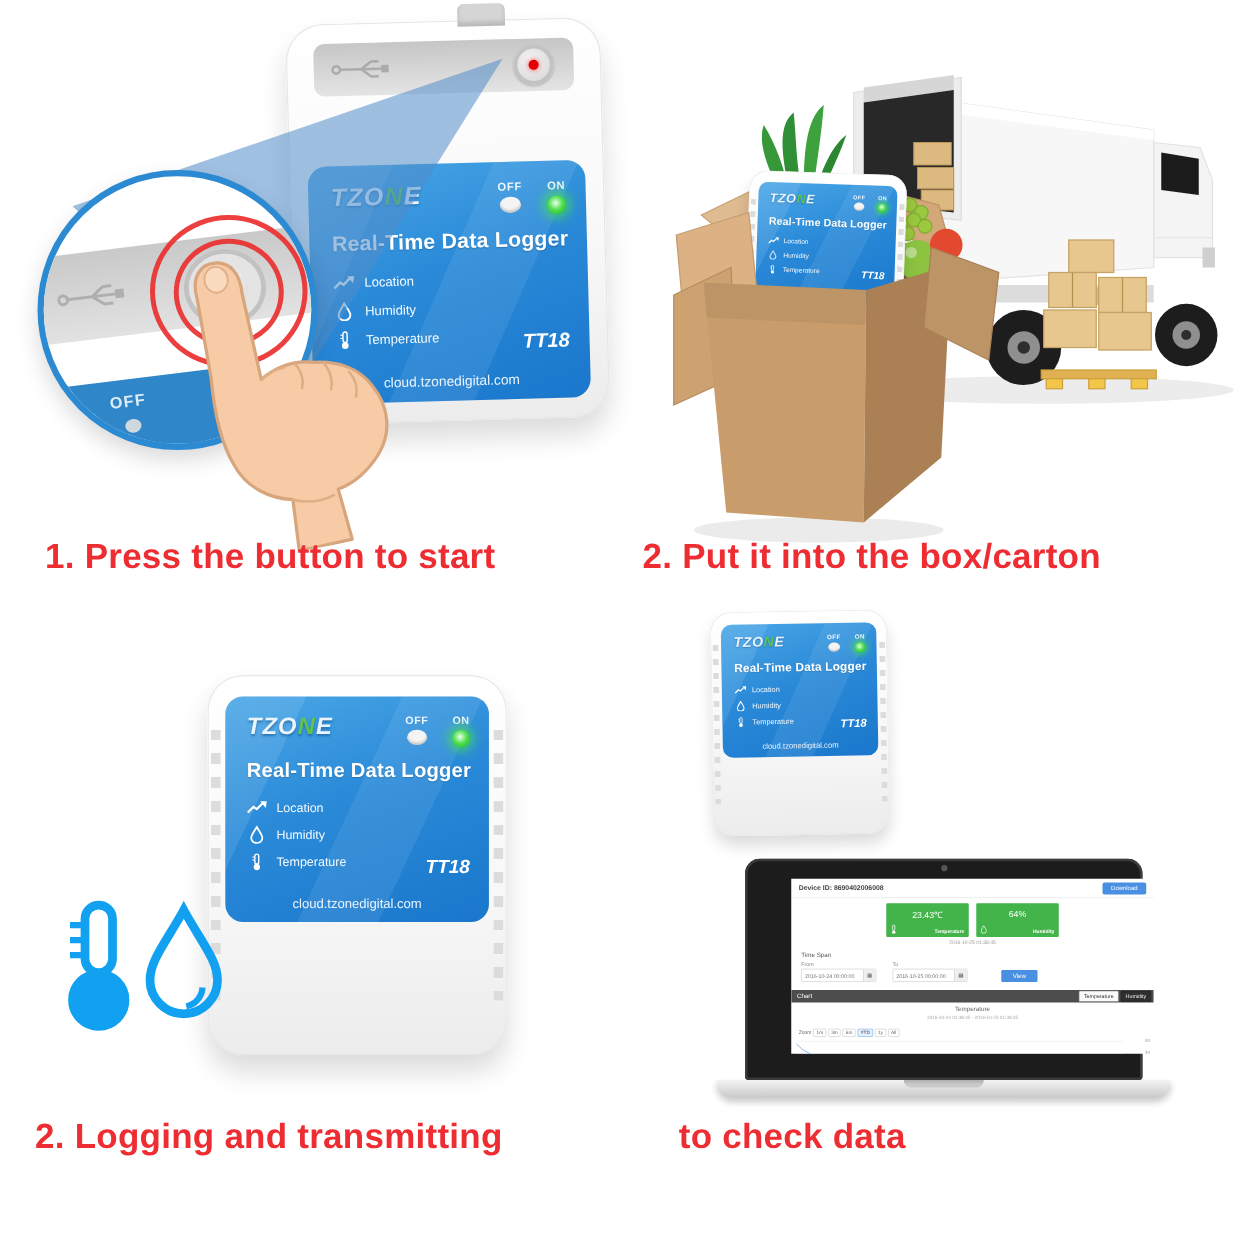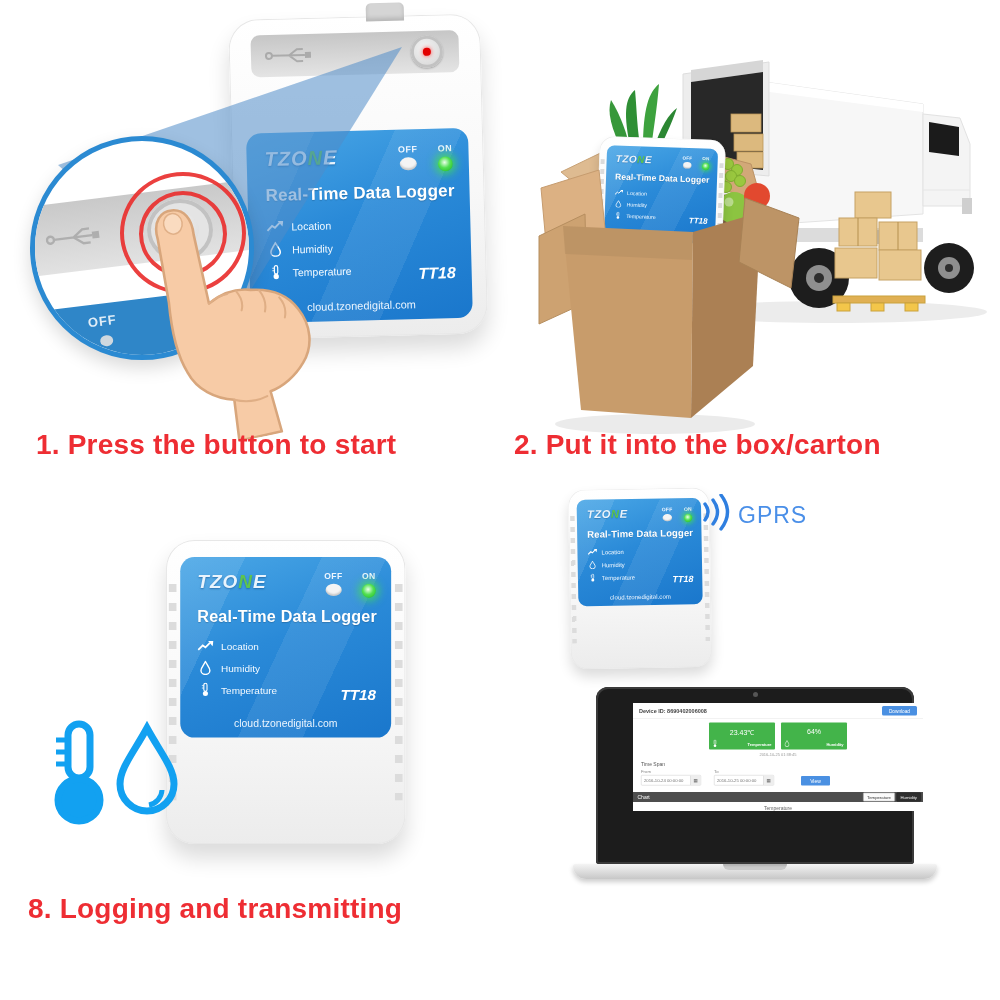--- a/index.html
+++ b/index.html
@@ -96,21 +96,21 @@
 
   
   .gprs{position:absolute;left:700px;top:494px;display:flex;align-items:center;gap:8px;z-index:2;}
   .gprs svg{width:30px;height:42px;}
   .gprs-label{font-size:23px;color:var(--gprs-blue,#4a8fe8);letter-spacing:1px;}
 
   .laptop{position:absolute;left:573px;top:683px;width:364px;height:206px;z-index:2;}
   .bezel{position:absolute;left:23px;top:4px;width:318px;height:177px;background:#1c1c1c;
     border-radius:12px 12px 3px 3px;box-shadow:inset 0 0 0 2px #3a3a3a;}
   .webcam{position:absolute;left:50%;top:5px;width:5px;height:5px;margin-left:-2px;border-radius:50%;background:#555;}
-  .screen{position:absolute;left:37px;top:16px;width:290px;height:108px;background:#fff;overflow:hidden;}
+  .screen{position:absolute;left:37px;top:16px;width:290px;height:140px;background:#fff;overflow:hidden;}
   .screen-content{width:580px;height:304px;transform:scale(.5);transform-origin:0 0;
     font-family:"Liberation Sans",sans-serif;}
   .base{position:absolute;left:0;top:181px;width:364px;height:15px;
     background:linear-gradient(180deg,#f4f4f4,#c7c7c7);border-radius:2px 2px 14px 14px;
     box-shadow:0 3px 5px rgba(0,0,0,.2);}
   .base-notch{position:absolute;left:50%;top:0;width:64px;height:6px;margin-left:-32px;
     background:#cacaca;border-radius:0 0 10px 10px;box-shadow:inset 0 2px 2px rgba(0,0,0,.12);}
 
   
   .dash-header{height:30px;border-bottom:1px solid #e4e4e4;display:flex;align-items:center;padding:0 12px;}
@@ -461,47 +461,38 @@
     <path d="M90,104 q9,-6 19,-6 M118,97 q6,10 2,19 M140,100 q6,11 2,21 M158,110 q6,10 2,20 M98,200 q16,7 32,2" fill="none" stroke="#dfae85" stroke-width="2" stroke-linecap="round"></path>
   </svg>
 
   <div class="caption cap-1">
     <div class="cap-line">1. Press the button to start</div>
   </div>
   <div class="caption cap-2">
     <div class="cap-line">2. Put it into the box/carton</div>
   </div>
   <div class="caption cap-3">
-    <div class="cap-line">8. Logging and transmitting</div>
+    <div class="cap-line">2. Logging and transmitting</div>
   </div>
   <div class="caption cap-4">
+    <div class="cap-line">to check data</div>
   </div>
 
   <svg class="big-icons" viewBox="0 0 140 115">
     <g stroke="#12a1f1" fill="none" stroke-width="7">
       <rect x="24" y="6" width="22" height="54" rx="11"></rect>
       <circle cx="35" cy="82" r="21" fill="#12a1f1"></circle>
       <path d="M12,22 H24 M12,34 H24 M12,46 H24" stroke-width="5"></path>
     </g>
     <g stroke="#12a1f1" fill="none" stroke-width="7">
       <path d="M103,10 C90,34 76,50 76,66 a27,27 0 0 0 54,0 C130,50 116,34 103,10 Z"></path>
       <path d="M118,72 a16,16 0 0 1 -13,15" stroke-width="5"></path>
     </g>
   </svg>
 
-  <div class="gprs">
-    <svg viewBox="0 0 30 40">
-      <g fill="none" stroke="#2f7fe0" stroke-width="3.4" stroke-linecap="round">
-        <path d="M5,25 q6,-8 0,-16"></path>
-          <path d="M13,29 q9,-12 0,-24"></path>
-          <path d="M21,34 q13,-17 0,-34"></path>
-      </g>
-    </svg>
-    <span class="gprs-label">GPRS</span>
-  </div>
 
   <div class="laptop">
     <div class="bezel">
       <div class="webcam"></div>
       <div class="screen">
         <div class="screen-content">
           <div class="dash-header">
             <span class="dash-id">Device ID: 8690402006008</span>
             <span class="dash-download">Download</span>
           </div>

